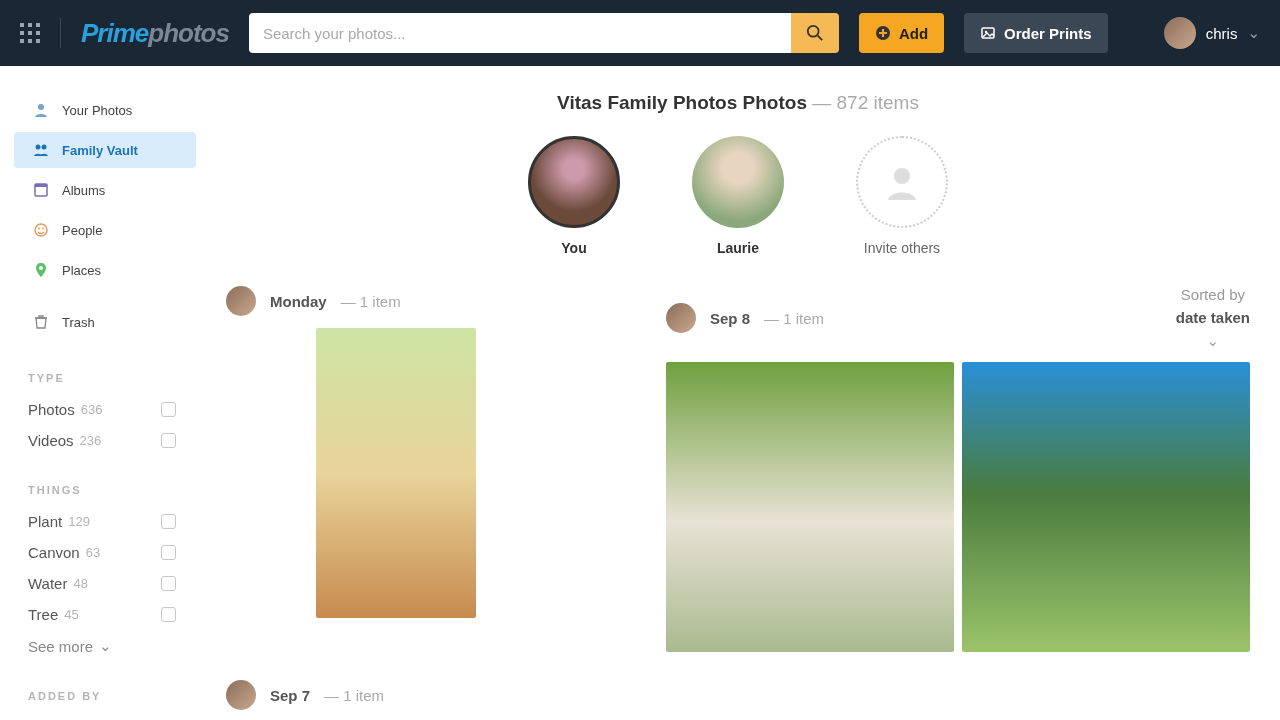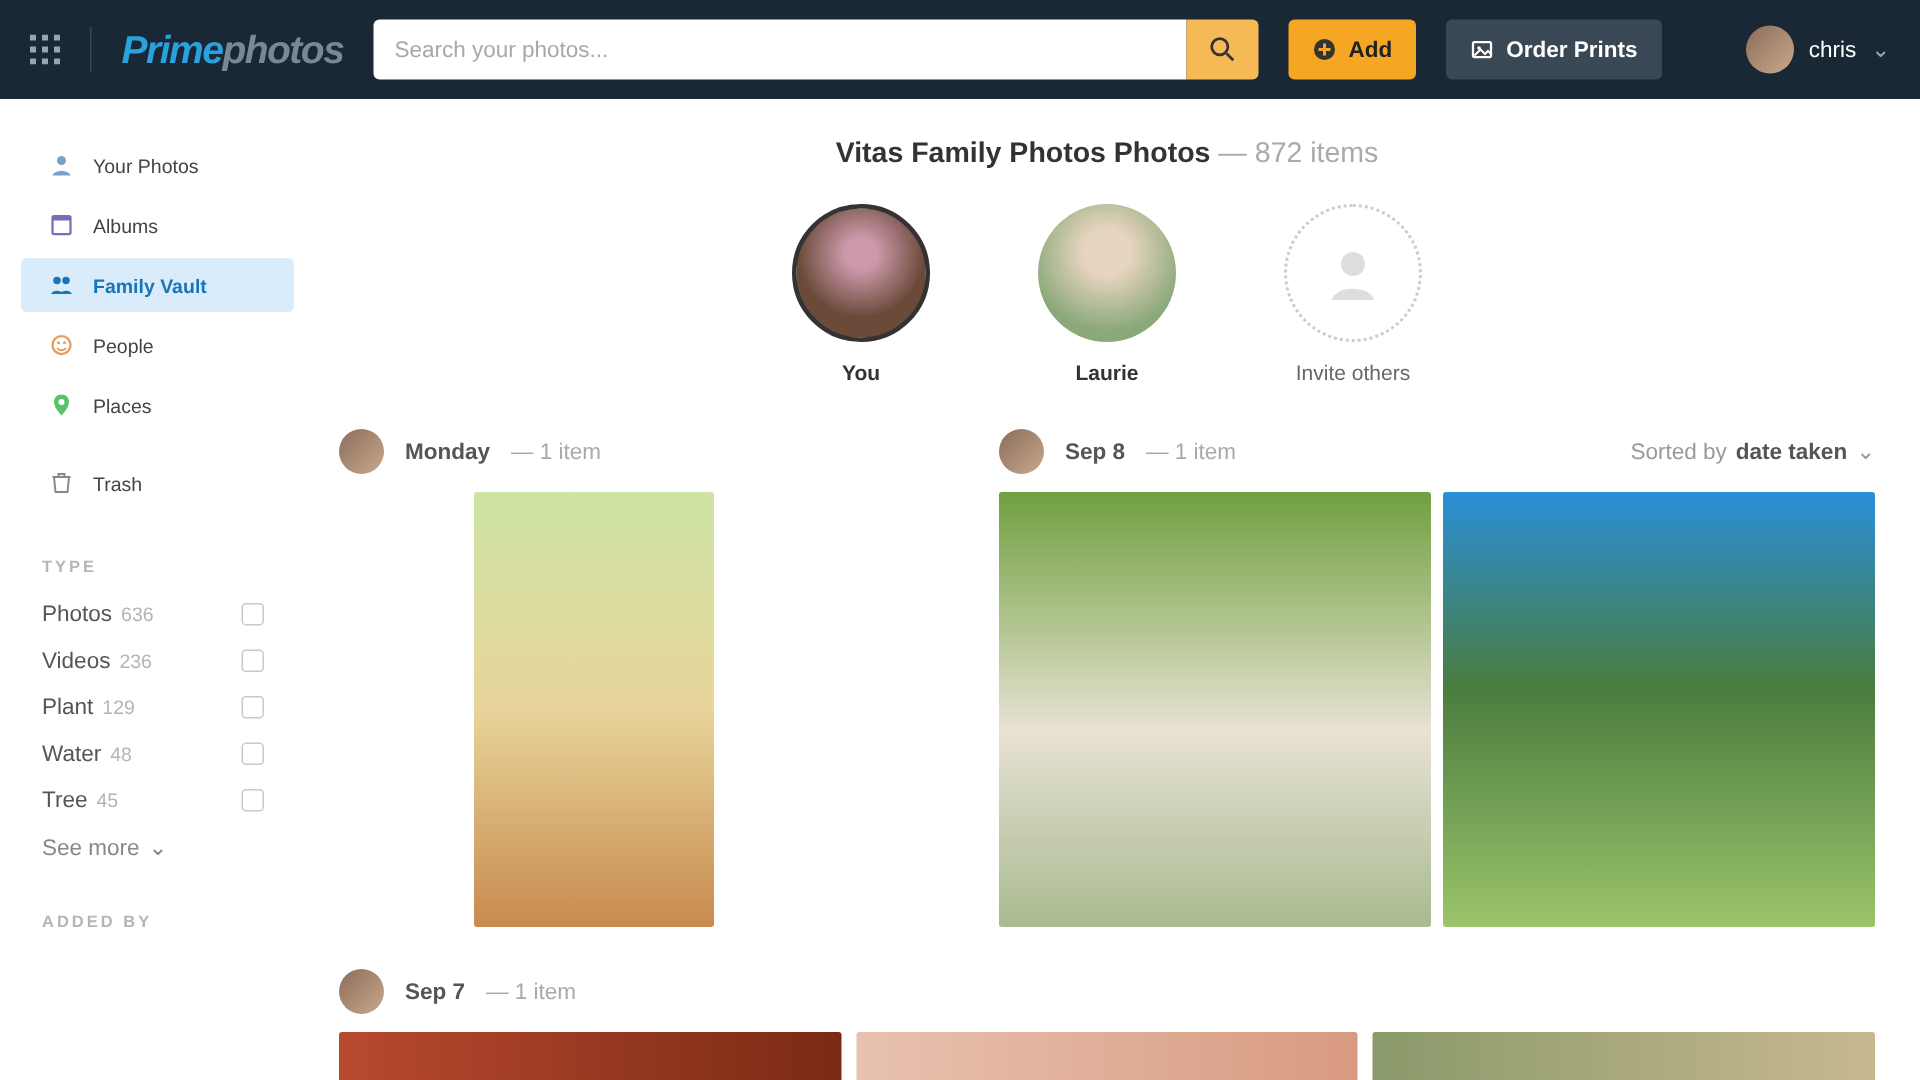--- a/index.html
+++ b/index.html
@@ -39,21 +39,21 @@
   .member-av.a1 { background: radial-gradient(circle at 50% 35%, #c9a 15%, #6b4a3a 60%); border: 3px solid #333; }
   .member-av.a2 { background: radial-gradient(circle at 50% 35%, #e8d5c0 20%, #8aa87a 70%); }
   .member-av.invite { border: 2px dotted #ccc; background: #fff; display:flex; align-items:center; justify-content:center; }
   .member-name { font-size: 14px; color: #333; font-weight: 600; }
   .member.invite .member-name { font-weight: 400; color: #666; }
 
   .row-meta { display: flex; align-items: center; margin-bottom: 12px; gap: 14px; }
   .row-meta .mini-av { width: 30px; height: 30px; border-radius: 50%; background: linear-gradient(135deg,#8a6d5a,#c9a88d); }
   .row-meta .date { font-weight: 700; color: #555; font-size: 15px; }
   .row-meta .items { color: #aaa; font-size: 15px; }
-  .sort { margin-left: auto; color: #999; font-size: 15px; display: flex; align-items: center; gap:6px; cursor:pointer; }
+  .sort { margin-left: auto; color: #999; font-size: 15px; display: flex; align-items: center; gap:6px; cursor:pointer;flex-direction:column; }
   .sort strong { color: #555; font-weight: 600; }
 
   .photo-row { display: flex; gap: 10px; margin-bottom: 28px; }
   .photo { border-radius: 2px; height: 290px; background-size: cover; background-position: center; }
   .p1 { width: 160px; background: linear-gradient(180deg,#cde4a3 0%,#e8d49a 50%,#c78a4e 100%); margin-left: 90px; }
   .subrow { display:flex; gap:8px; }
   .p2 { flex:1; height:290px; background: linear-gradient(180deg,#6fa03e 0%,#e8e2d4 55%,#a8ba8f 100%); }
   .p3 { flex:1; height:290px; background: linear-gradient(180deg,#2a8fd8 0%,#4a7c3e 45%,#9bc46a 100%); }
   .photo-row.r2 .p4 { flex:1; height:120px; background: linear-gradient(90deg,#b8492e,#7a2a15); }
   .photo-row.r2 .p5 { flex:1; height:120px; background: linear-gradient(90deg,#e8c2b0,#d89a80); }
@@ -117,38 +117,38 @@
   <div class="sidebar">
     <div class="nav-item">
       <span class="nav-icon">
           <svg width="16" height="16" viewBox="0 0 16 16">
             <circle cx="8" cy="5" r="3" fill="#7aa2c8"></circle>
             <path d="M2 15c1-4 11-4 12 0" fill="#7aa2c8"></path>
           </svg>
         </span>
       <span>Your Photos</span>
     </div>
-    <div class="nav-item">
-      <span class="nav-icon">
-          <svg width="16" height="16" viewBox="0 0 16 16">
-            <rect x="2" y="2" width="12" height="12" rx="1" fill="none" stroke="#7a6db8" stroke-width="1.5"></rect>
-            <rect x="2" y="2" width="12" height="3" fill="#7a6db8"></rect>
-          </svg>
-        </span>
-      <span>Albums</span>
-    </div>
     <div class="nav-item active">
       <span class="nav-icon">
           <svg width="16" height="16" viewBox="0 0 16 16">
             <circle cx="5" cy="5" r="2.5" fill="#1c74b8"></circle>
             <circle cx="11" cy="5" r="2.5" fill="#1c74b8"></circle>
             <path d="M1 14c1-3 7-3 8 0M7 14c1-3 7-3 8 0" fill="#1c74b8"></path>
           </svg>
         </span>
       <span>Family Vault</span>
+    </div>
+    <div class="nav-item">
+      <span class="nav-icon">
+          <svg width="16" height="16" viewBox="0 0 16 16">
+            <rect x="2" y="2" width="12" height="12" rx="1" fill="none" stroke="#7a6db8" stroke-width="1.5"></rect>
+            <rect x="2" y="2" width="12" height="3" fill="#7a6db8"></rect>
+          </svg>
+        </span>
+      <span>Albums</span>
     </div>
     <div class="nav-item">
       <span class="nav-icon">
           <svg width="16" height="16" viewBox="0 0 16 16">
             <circle cx="8" cy="8" r="6" fill="none" stroke="#e89a5a" stroke-width="1.5"></circle>
             <circle cx="6" cy="6.5" r="1" fill="#e89a5a"></circle>
             <circle cx="10" cy="6.5" r="1" fill="#e89a5a"></circle>
             <path d="M5 10c1.5 2 4.5 2 6 0" fill="none" stroke="#e89a5a" stroke-width="1.3"></path>
           </svg>
         </span>
@@ -179,23 +179,29 @@
         <span>Photos</span>
         <span class="count">636</span>
         <span class="box"></span>
       </div>
     <div class="filter-row">
         <span>Videos</span>
         <span class="count">236</span>
         <span class="box"></span>
       </div>
 
+    <div class="section-label">THINGS</div>
     <div class="filter-row">
         <span>Plant</span>
         <span class="count">129</span>
+        <span class="box"></span>
+      </div>
+    <div class="filter-row">
+        <span>Canvon</span>
+        <span class="count">63</span>
         <span class="box"></span>
       </div>
     <div class="filter-row">
         <span>Water</span>
         <span class="count">48</span>
         <span class="box"></span>
       </div>
     <div class="filter-row">
         <span>Tree</span>
         <span class="count">45</span>

